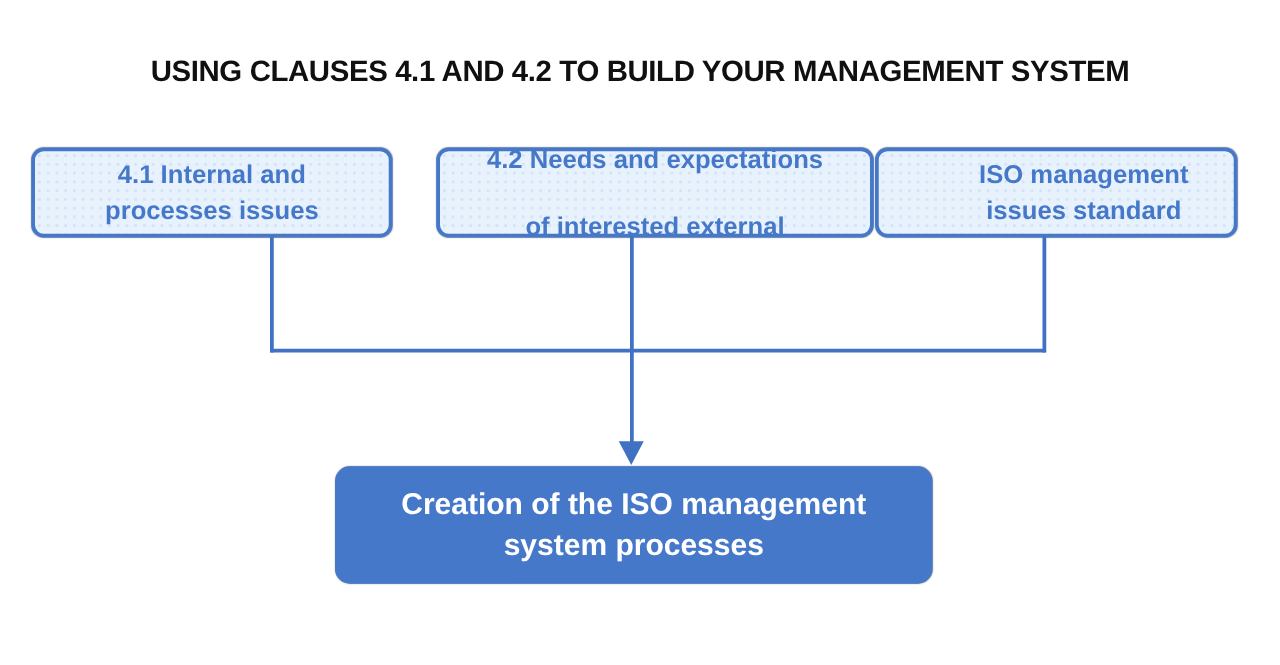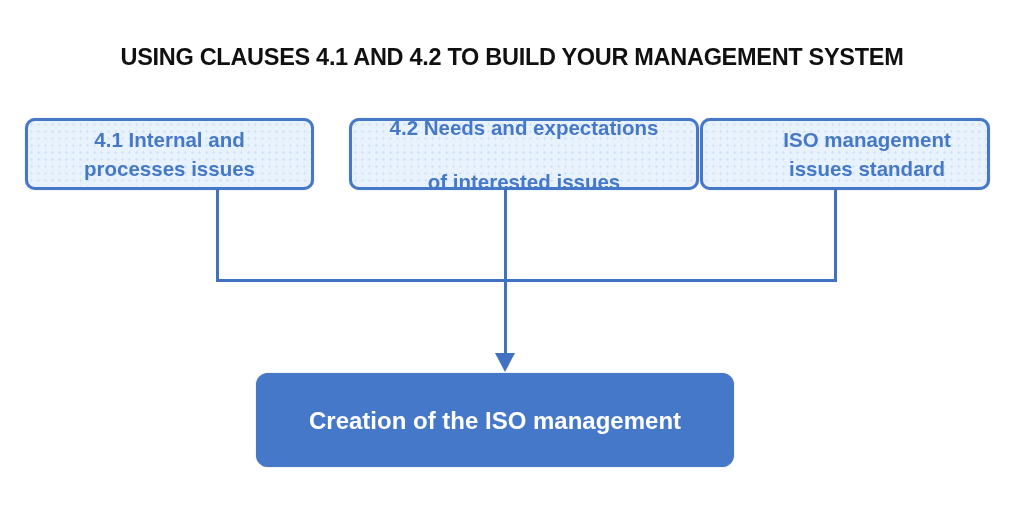--- a/index.html
+++ b/index.html
@@ -57,21 +57,21 @@
   .conn.h{height:3px;border-radius:2px;}
   .arrowhead{
     position:absolute;
     width:0;height:0;
     border-left:10px solid transparent;
     border-right:10px solid transparent;
     border-top:19px solid var(--connector);
   }
   .result-box{
     position:absolute;
-    left:256px;top:373px;width:478px;height:94px;
+    left:268px;top:373px;width:478px;height:94px;
     box-sizing:border-box;
     border-radius:12px;
     background:var(--result-fill);
     color:var(--result-text);
     font-size:24px;
     font-weight:700;
     line-height:33px;
     display:flex;
     flex-direction:column;
     align-items:center;
@@ -87,31 +87,32 @@
 
   <h1 class="title">USING CLAUSES 4.1 AND 4.2 TO BUILD YOUR MANAGEMENT SYSTEM</h1>
 
   <div class="top-box" style="left:25px;width:289px;">
     <span class="box-line">4.1 Internal and</span>
     <span class="box-line">processes issues</span>
   </div>
 
   <div class="top-box" style="left:349px;width:350px;gap:25px;">
     <span class="box-line">4.2 Needs and expectations</span>
-    <span class="box-line">of interested issues</span>
+    <span class="box-line">of interested external</span>
   </div>
 
   <div class="top-box" style="left:700px;width:290px;padding-left:44px;">
     <span class="box-line">ISO management</span>
     <span class="box-line">issues standard</span>
   </div>
 
   <div class="conn v" style="left:216px;top:189px;height:93px;"></div>
   <div class="conn v" style="left:834px;top:189px;height:93px;"></div>
   <div class="conn h" style="left:216px;top:279px;width:621px;"></div>
   <div class="conn v" style="left:504px;top:189px;height:165px;"></div>
   <div class="arrowhead" style="left:495px;top:353px;"></div>
 
   <div class="result-box">
     <span class="box-line">Creation of the ISO management</span>
+    <span class="box-line">system processes</span>
   </div>
 
 </div>
 
 </body></html>

